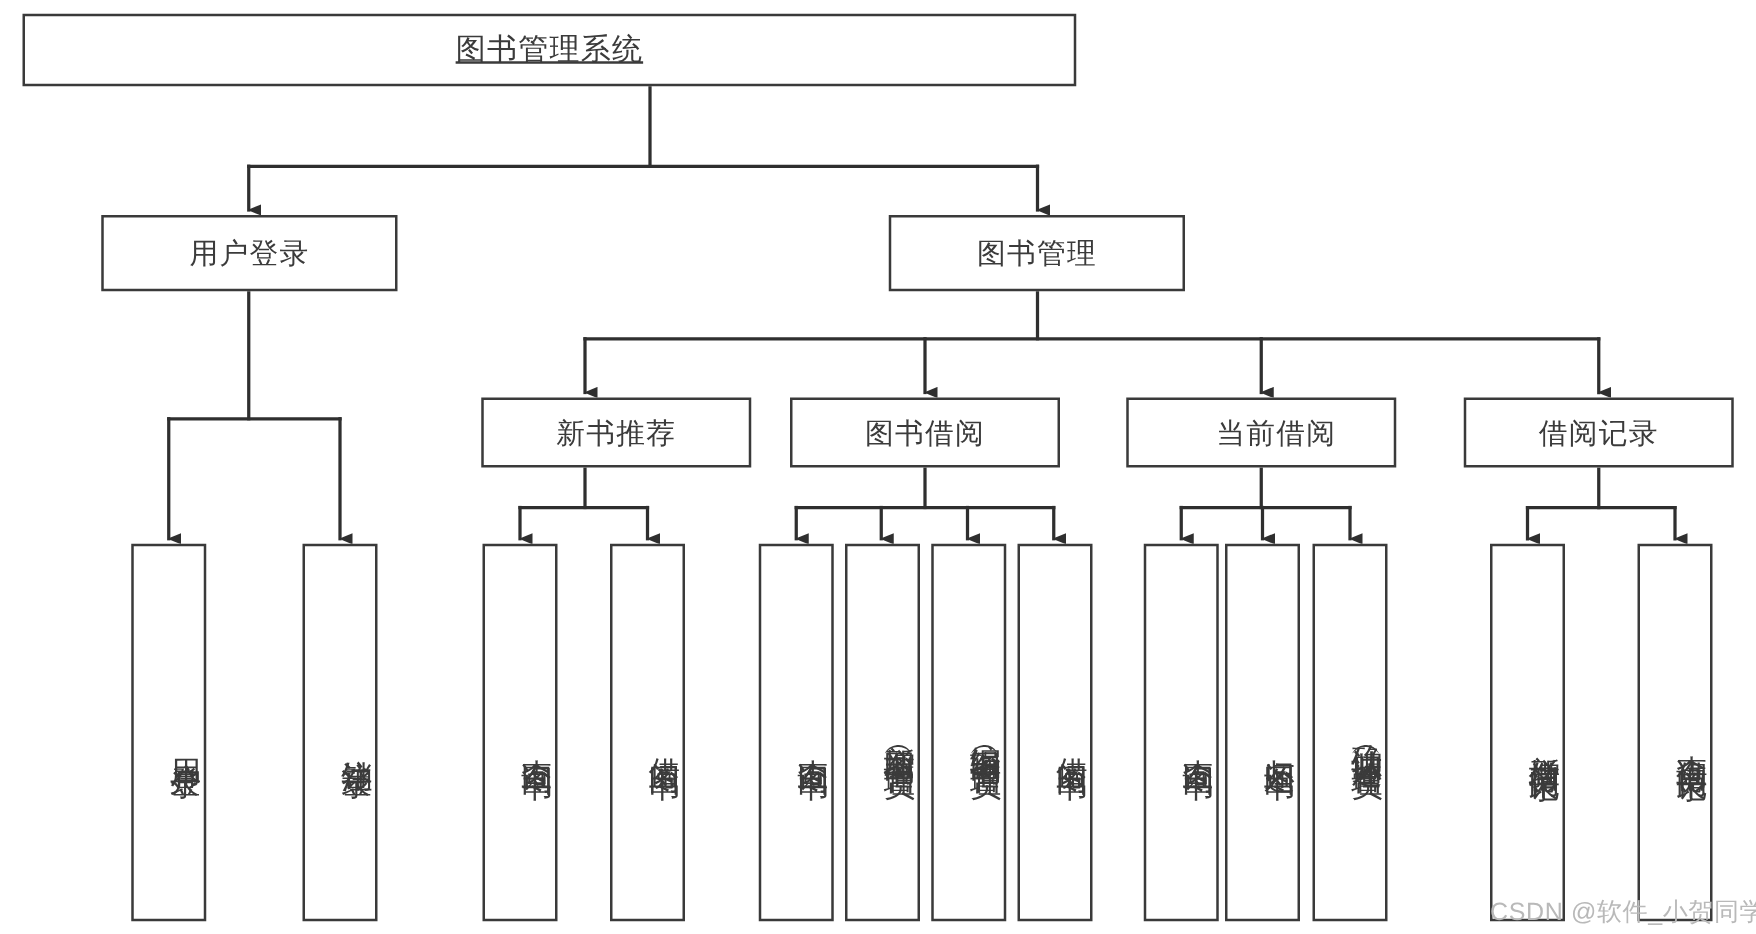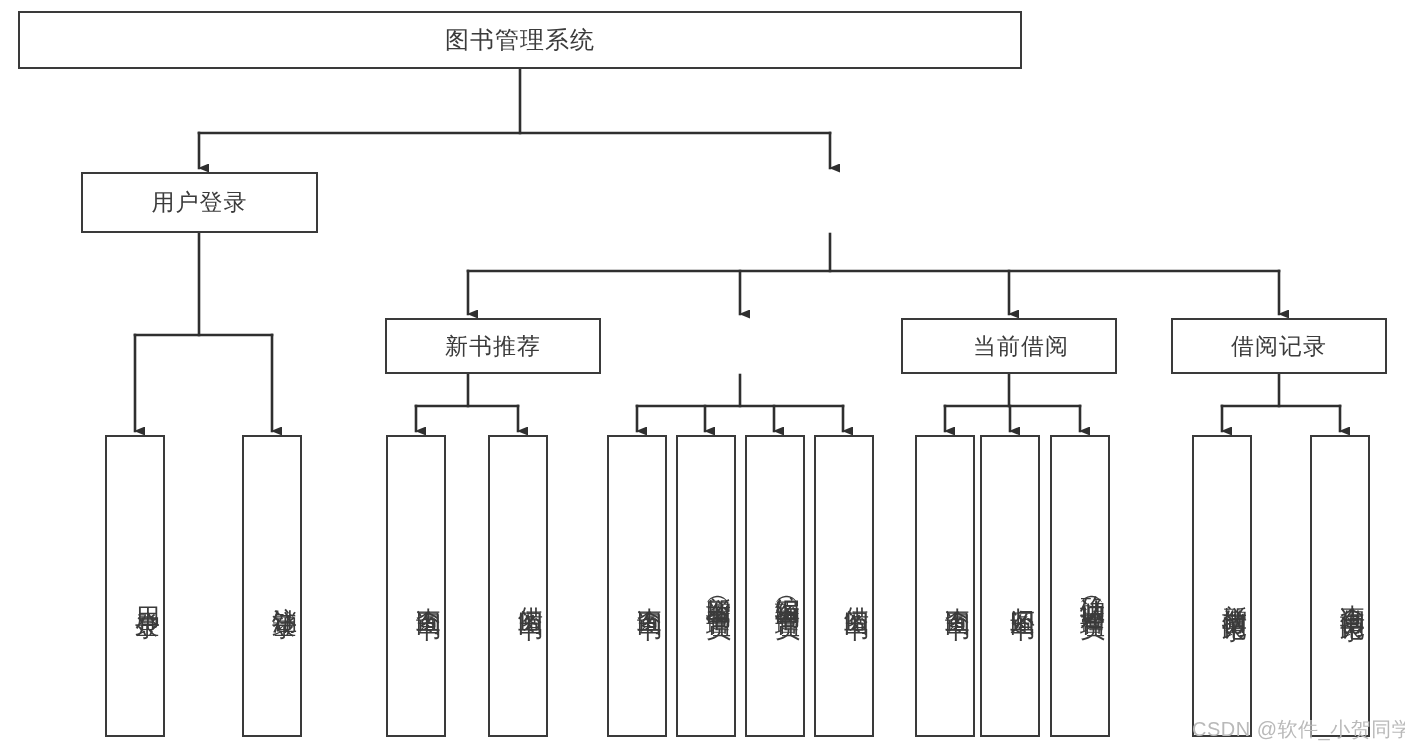--- a/index.html
+++ b/index.html
@@ -119,25 +119,27 @@
       <path d="M 1010 406 L 1010 431" marker-end="url(#arrowhead)"></path>
       <path d="M 1080 406 L 1080 431" marker-end="url(#arrowhead)"></path>
 
       <path d="M 1279 375 L 1279 406"></path>
       <path d="M 1222 406 L 1340 406"></path>
       <path d="M 1222 406 L 1222 431" marker-end="url(#arrowhead)"></path>
       <path d="M 1340 406 L 1340 431" marker-end="url(#arrowhead)"></path>
     </g>
   </svg>
 
-  <div class="node node-h node-root" style="left:18px; top:11px; width:1004px; height:58px;">图书管理系统</div>
+  <div class="node node-h node-root" style="left:18px; top:11px; width:843px; height:58px;text-decoration:underline;">图书管理系统</div>
 
   <div class="node node-h" style="left:81px; top:172px; width:237px; height:61px;">用户登录</div>
+  <div class="node node-h" style="left:711px; top:172px; width:237px; height:61px;">图书管理</div>
 
   <div class="node node-h" style="left:361px; top:318px; width:216px; height:56px;margin-left:24px;">新书推荐</div>
+  <div class="node node-h" style="left:632px; top:318px; width:216px; height:56px;">图书借阅</div>
   <div class="node node-h" style="left:901px; top:318px; width:216px; height:56px;padding-left:24px;">当前借阅</div>
   <div class="node node-h" style="left:1171px; top:318px; width:216px; height:56px;">借阅记录</div>
 
   <div class="node node-v" style="left:105px; top:435px; width:60px; height:302px;">用户登录</div>
   <div class="node node-v" style="left:242px; top:435px; width:60px; height:302px;">注销登录</div>
 
   <div class="node node-v" style="left:386px; top:435px; width:60px; height:302px;">查询图书</div>
   <div class="node node-v" style="left:488px; top:435px; width:60px; height:302px;">借阅图书</div>
 
   <div class="node node-v" style="left:607px; top:435px; width:60px; height:302px;">查询图书</div>

